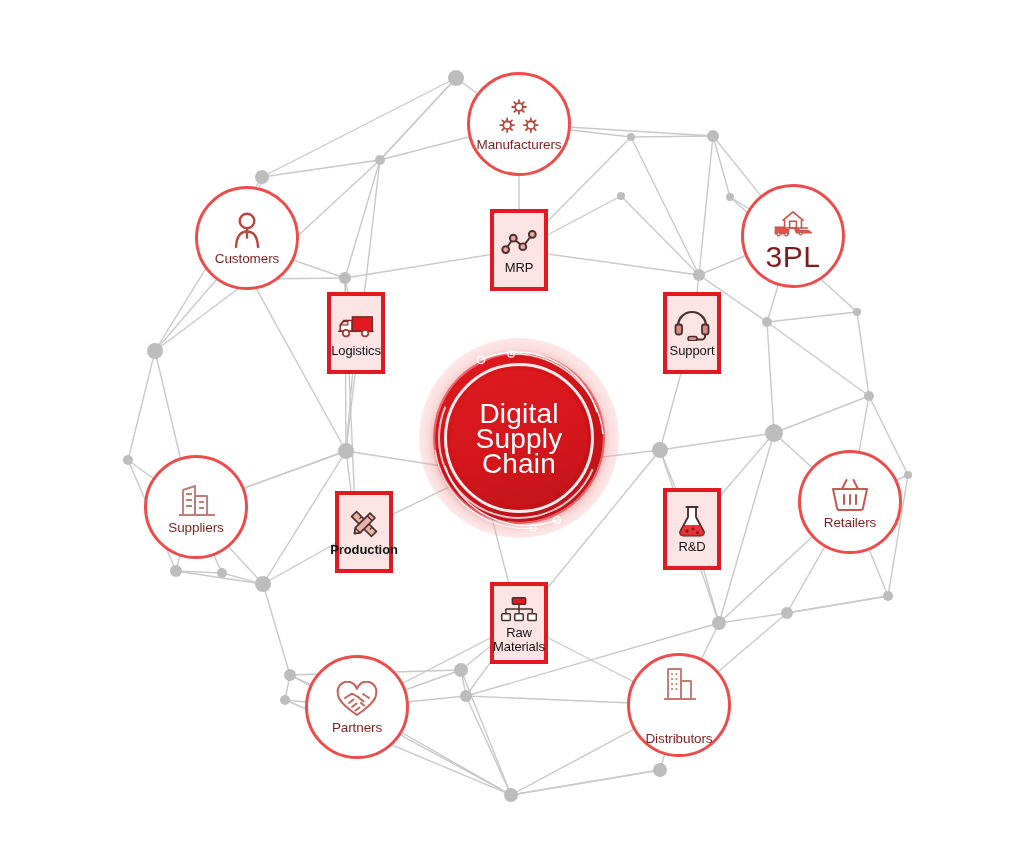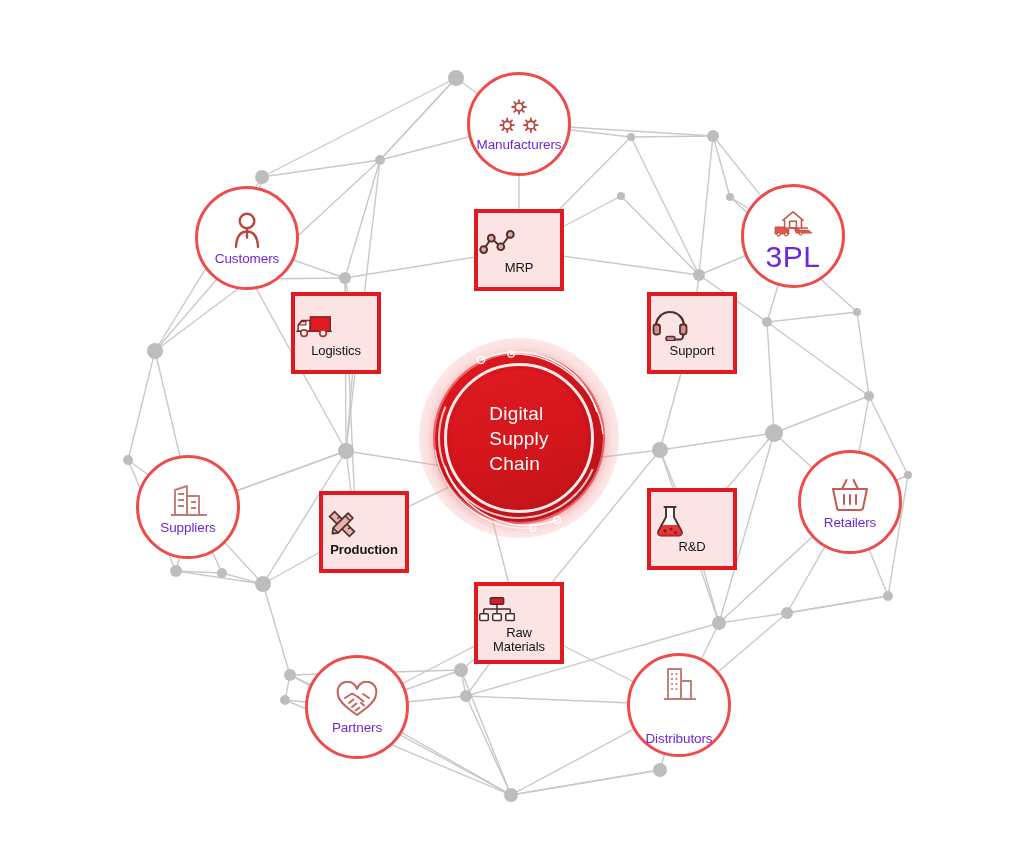--- a/index.html
+++ b/index.html
@@ -88,23 +88,23 @@
     transform: translate(-50%, -50%);
     width: 136px; height: 136px;
     border-radius: 50%;
     background: linear-gradient(165deg, #de1b21 0%, #d4161c 55%, #c21419 100%);
     display: flex;
     align-items: center;
     justify-content: center;
   }
   .hub-label {
     color: #ffffff;
-    font-size: 19px;
+    font-size: 28px;
     line-height: 25px;
-    text-align: left;
+    text-align: center;
     letter-spacing: 0.2px;
     font-weight: 400;
     white-space: pre-line;
   }
   .hub-arcs {
     position: absolute;
     left: 50%; top: 50%;
     transform: translate(-50%, -50%);
     width: 200px; height: 200px;
     pointer-events: none;
@@ -128,43 +128,44 @@
   .node-circle .node-icon {
     width: 44px;
     height: 40px;
     display: flex;
     align-items: center;
     justify-content: center;
     margin-bottom: 1px;
   }
   .node-circle .node-label {
     font-size: 13.5px;
-    color: #6d28d9;
+    color: #7f1d1d;
     text-align: center;
     line-height: 14px;
     letter-spacing: -0.1px;
   }
   .node-circle.big-label .node-label {
     font-size: 30px;
     font-weight: 500;
     letter-spacing: 0.5px;
     line-height: 27px;
   }
 
   
   .node-square {
     position: absolute;
     transform: translate(-50%, -50%);
-    width: 90px;
+    width: 58px;
     height: 82px;
     background: #fbe4e3;
     border: 4px solid #e01a20;
     box-sizing: border-box;
     display: flex;
     flex-direction: column;
+    align-items: center;
     justify-content: center;
   }
   .node-square .node-icon {
     width: 38px;
     height: 34px;
     display: flex;
     align-items: center;
     justify-content: center;
     margin-bottom: 2px;
   }
@@ -415,21 +416,21 @@
           <g fill="none" stroke="#b8473f" stroke-width="2.4" stroke-linecap="round" stroke-linejoin="round">
             <circle cx="17" cy="10" r="7.3"></circle>
             <path d="M17 17.5 v9"></path>
             <path d="M6 36 C6.5 26 10.5 20.5 17 20.5 C23.5 20.5 27.5 26 28 36"></path>
           </g>
         </svg>
       </span>
       <span class="node-label">Customers</span>
     </div>
 
-    <div class="node-square" id="node-logistics" style="left: 336px; top: 333px;">
+    <div class="node-square" id="node-logistics" style="left: 356px; top: 333px;">
       <span class="node-icon">
         <svg viewBox="0 0 42 30" width="40" height="30">
           <rect x="17" y="6" width="22" height="16" fill="#e01a20" stroke="#7a2b26" stroke-width="1.6"></rect>
           <path d="M3.5 22 v-7 l4-5 h9 v12 z" fill="#fff" stroke="#7a2b26" stroke-width="1.6" stroke-linejoin="round"></path>
           <path d="M4 15 h8 v-4 h-4.5 z" fill="#f4cfcd" stroke="#7a2b26" stroke-width="1.2"></path>
           <path d="M2 22 h38" stroke="#7a2b26" stroke-width="1.6" stroke-linecap="round"></path>
           <circle cx="10" cy="24" r="3.6" fill="#fff" stroke="#b8302c" stroke-width="1.8"></circle>
           <circle cx="31" cy="24" r="3.6" fill="#fff" stroke="#b8302c" stroke-width="1.8"></circle>
         </svg>
       </span>
@@ -442,21 +443,21 @@
           <path d="M4 21 v-4 a14 14 0 0 1 28 0 v4" fill="none" stroke="#4a2f2c" stroke-width="2.2" stroke-linecap="round"></path>
           <rect x="1.5" y="15.5" width="6.5" height="10" rx="2.4" fill="#d98d86" stroke="#4a2f2c" stroke-width="1.8"></rect>
           <rect x="28" y="15.5" width="6.5" height="10" rx="2.4" fill="#d98d86" stroke="#4a2f2c" stroke-width="1.8"></rect>
           <path d="M31 25 v2.5 a3 3 0 0 1 -3 3 h-6" fill="none" stroke="#4a2f2c" stroke-width="2"></path>
           <rect x="14" y="27.5" width="9" height="4.2" rx="2.1" fill="#d98d86" stroke="#4a2f2c" stroke-width="1.6"></rect>
         </svg>
       </span>
       <span class="node-label">Support</span>
     </div>
 
-    <div class="node-circle" id="node-suppliers" style="left: 188px; top: 507px;">
+    <div class="node-circle" id="node-suppliers" style="left: 196px; top: 507px;">
       <span class="node-icon">
         <svg viewBox="0 0 42 36" width="42" height="36">
           <g fill="none" stroke="#c07d76" stroke-width="1.9" stroke-linejoin="round">
             <path d="M8 33 V8 l12-4 v29 z"></path>
             <path d="M20 33 V14 h12 v19 z"></path>
             <path d="M4 33 h36"></path>
           </g>
           <g fill="#c07d76">
             <rect x="11" y="11" width="6" height="2"></rect>
             <rect x="11" y="17" width="6" height="2"></rect>

